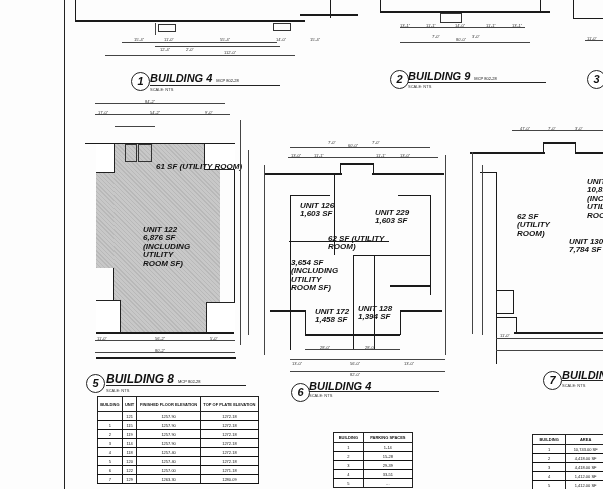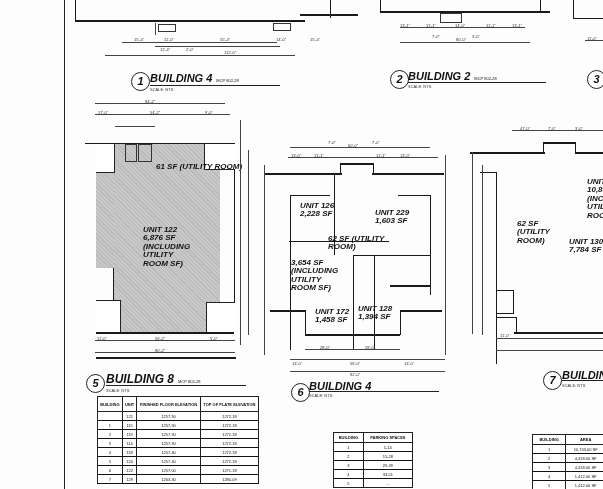--- a/index.html
+++ b/index.html
@@ -70,21 +70,21 @@
     <div class="dim" style="left:426px;top:23px;">11'-1"</div>
     <div class="dim" style="left:455px;top:23px;">14'-0"</div>
     <div class="dim" style="left:486px;top:23px;">11'-1"</div>
     <div class="dim" style="left:512px;top:23px;">13'-1"</div>
     <div class="dim" style="left:432px;top:34px;">7'-0"</div>
     <div class="dim" style="left:472px;top:34px;">3'-0"</div>
     <div class="dim" style="left:456px;top:37px;">80'-0"</div>
 
     <div class="label-circle" style="left:390px;top:70px;">2</div>
     <div class="title" style="left:408px;top:70px;">
-      <span>BUILDING 2</span><span class="ref">MCP 802-28</span>
+      <span>BUILDING 9</span><span class="ref">MCP 802-28</span>
     </div>
     <div class="title-rule" style="left:408px;top:82px;width:138px;"></div>
     <div class="scale" style="left:408px;top:84px;">SCALE: NTS</div>
   </div>
 
   <div>
     <div class="line" style="left:573px;top:0;width:1px;height:18px;"></div>
     <div class="line" style="left:573px;top:18px;width:30px;height:1px;"></div>
     <div class="thin" style="left:585px;top:40px;width:18px;height:1px;"></div>
     <div class="dim" style="left:587px;top:36px;">11'-0"</div>
@@ -232,21 +232,21 @@
     <div class="line" style="left:390px;top:285px;width:40px;height:2px;"></div>
     <div class="line" style="left:270px;top:310px;width:36px;height:2px;"></div>
     <div class="line" style="left:305px;top:310px;width:1px;height:25px;"></div>
     <div class="line" style="left:400px;top:310px;width:42px;height:2px;"></div>
     <div class="line" style="left:400px;top:310px;width:1px;height:25px;"></div>
     <div class="line" style="left:305px;top:334px;width:95px;height:2px;"></div>
     <div class="thin" style="left:264px;top:165px;width:1px;height:190px;"></div>
     <div class="thin" style="left:445px;top:155px;width:1px;height:200px;"></div>
 
     <div class="txt" style="left:300px;top:202px;font-size:8px;white-space:pre;">UNIT 126
-2,228 SF</div>
+1,603 SF</div>
     <div class="txt" style="left:375px;top:209px;font-size:8px;white-space:pre;">UNIT 229
 1,603 SF</div>
     <div class="txt" style="left:328px;top:235px;font-size:8px;white-space:pre;font-style:italic;">62 SF (UTILITY
 ROOM)</div>
     <div class="txt" style="left:291px;top:259px;font-size:8px;white-space:pre;">3,654 SF
 (INCLUDING
 UTILITY
 ROOM SF)</div>
     <div class="txt" style="left:315px;top:308px;font-size:8px;white-space:pre;">UNIT 172
 1,458 SF</div>
@@ -320,21 +320,21 @@
     <div class="line" style="left:497px;top:317px;width:20px;height:1px;"></div>
     <div class="line" style="left:516px;top:317px;width:1px;height:16px;"></div>
     <div class="line" style="left:470px;top:315px;width:1px;height:0px;"></div>
     <div class="line" style="left:514px;top:332px;width:89px;height:2px;"></div>
     <div class="thin" style="left:472px;top:152px;width:1px;height:182px;"></div>
     <div class="thin" style="left:482px;top:165px;width:1px;height:170px;"></div>
     <div class="thin" style="left:496px;top:338px;width:107px;height:1px;"></div>
     <div class="thin" style="left:496px;top:350px;width:107px;height:1px;"></div>
     <div class="dim" style="left:500px;top:333px;">11'-0"</div>
 
-    <div class="txt" style="left:517px;top:220px;font-size:8px;white-space:pre;">62 SF
+    <div class="txt" style="left:517px;top:213px;font-size:8px;white-space:pre;">62 SF
 (UTILITY
 ROOM)</div>
     <div class="txt" style="left:569px;top:238px;font-size:8px;white-space:pre;">UNIT 130
 7,784 SF</div>
     <div class="txt" style="left:587px;top:178px;font-size:8px;white-space:pre;">UNIT
 10,8..
 (INC..
 UTIL..
 ROO..</div>
 

